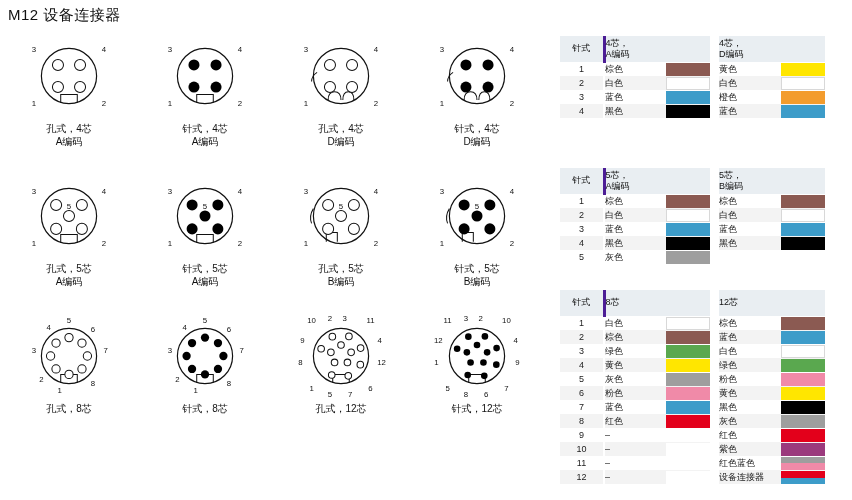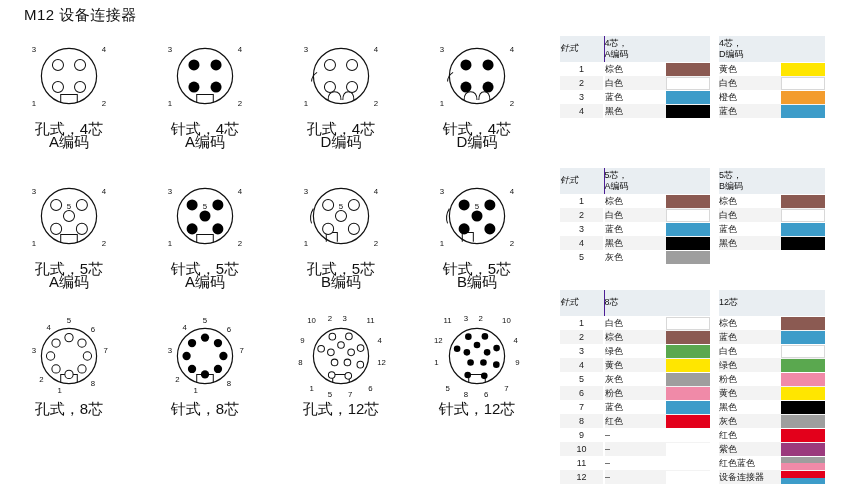--- a/index.html
+++ b/index.html
@@ -11,41 +11,40 @@
     color: #1a1a1a;
     position: relative;
     overflow: hidden;
   }
   .title {
     position: absolute;
     left: 8px; top: 6px;
     font-size: 15px;
     color: #111;
     letter-spacing: 0.5px;
-    margin-left: 16px;
   }
 
   
   .diagrams {
     position: absolute;
     left: 0; top: 30px;
     width: 548px; height: 470px;
   }
   .drow {
     position: relative;
     height: 140px;
   }
   .dcell {
     position: absolute;
     width: 130px;
     text-align: center;
   }
   .dcell .svgwrap { height: 92px; display:flex; align-items:center; justify-content:center; }
   .caption {
-    font-size: 15px;
+    font-size: 10px;
     line-height: 13px;
     color: #111;
   }
 
   
   .tbl {
     position: absolute;
     font-size: 9px;
     border-collapse: collapse;
     background: #fff;
@@ -60,24 +59,23 @@
     color: #111;
     font-size: 9px;
     font-weight: normal;
     text-align: left;
     height: 26px;
     line-height: 11px;
     border-bottom: 1px solid #ffffff;
   }
   .hdr-pin {
     background: #e9eef2;
-    text-align: left;
+    text-align: center;
     width: 44px;
-    border-right: 1px solid #4c1d95;
-    font-style: italic;
+    border-right: 3px solid #4c1d95;
   }
   .pin-cell {
     width: 44px;
     text-align: center;
     color: #222;
     height: 14px;
     border-right: 2px solid #ffffff;
     background: #ffffff;
   }
   .name-cell {

